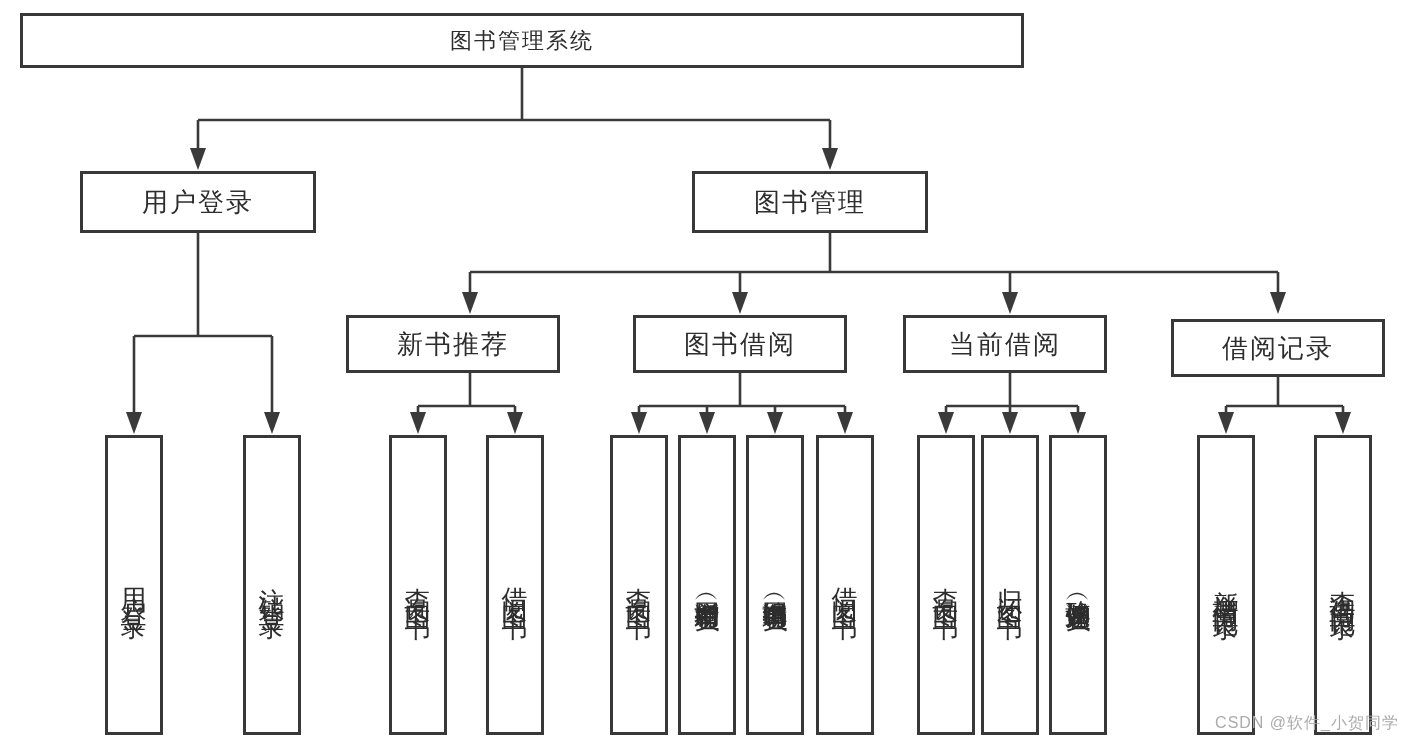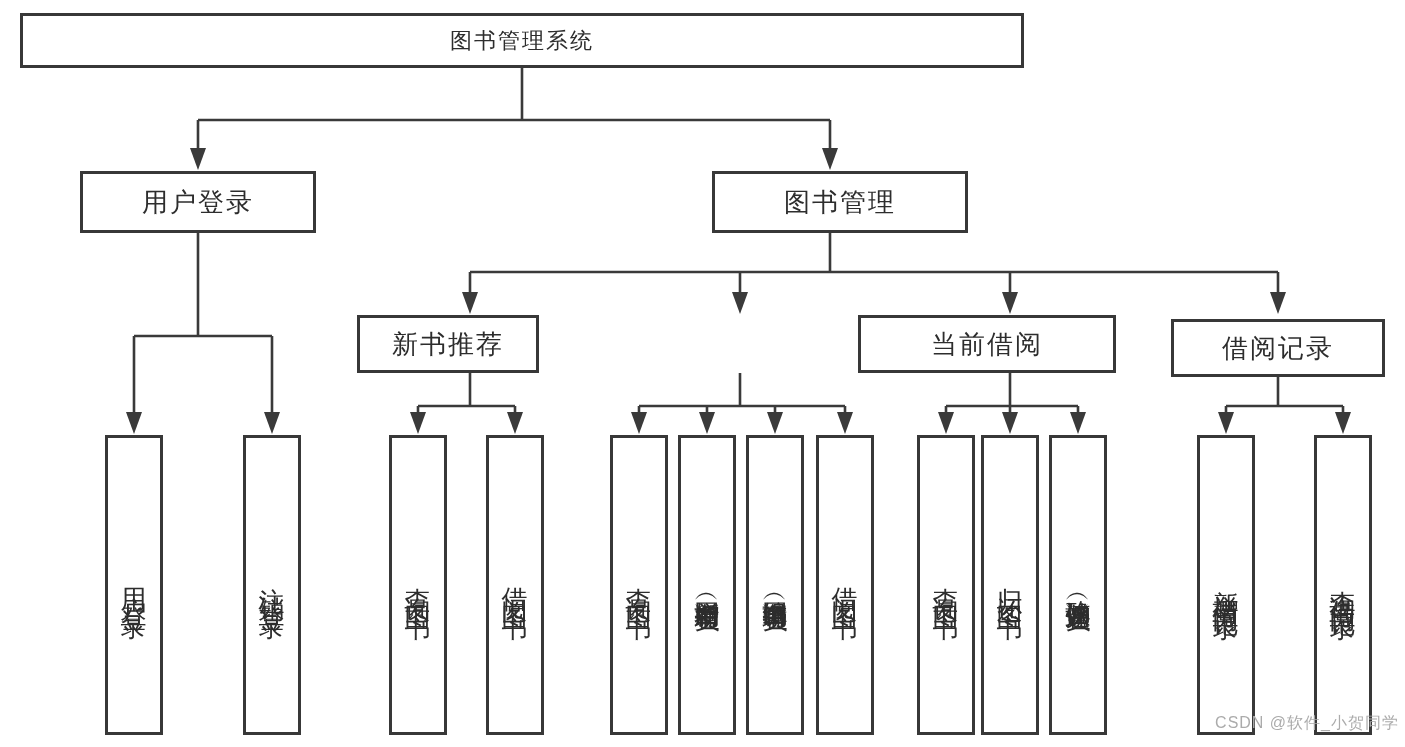--- a/index.html
+++ b/index.html
@@ -90,28 +90,31 @@
     </g>
   </svg>
 
   <div class="node h-node root-node" style="left:20px;top:13px;width:1004px;height:55px">
     <span class="label">图书管理系统</span>
   </div>
 
   <div class="node h-node branch-node" style="left:80px;top:171px;width:236px;height:62px">
     <span class="label">用户登录</span>
   </div>
-  <div class="node h-node branch-node" style="left:712px;top:171px;width:256px;height:62px">
+  <div class="node h-node branch-node" style="left:692px;top:171px;width:236px;height:62px">
     <span class="label">图书管理</span>
   </div>
 
-  <div class="node h-node branch-node" style="left:357px;top:315px;width:182px;height:58px">
+  <div class="node h-node branch-node" style="left:346px;top:315px;width:214px;height:58px">
     <span class="label">新书推荐</span>
   </div>
-  <div class="node h-node branch-node" style="left:858px;top:315px;width:258px;height:58px">
+  <div class="node h-node branch-node" style="left:633px;top:315px;width:214px;height:58px">
+    <span class="label">图书借阅</span>
+  </div>
+  <div class="node h-node branch-node" style="left:903px;top:315px;width:204px;height:58px">
     <span class="label">当前借阅</span>
   </div>
   <div class="node h-node branch-node" style="left:1171px;top:319px;width:214px;height:58px">
     <span class="label">借阅记录</span>
   </div>
 
   <div class="node leaf" style="left:105px;top:435px;width:58px;height:300px">
     <span class="label ls4">用户登录</span>
   </div>
   <div class="node leaf" style="left:243px;top:435px;width:58px;height:300px">

